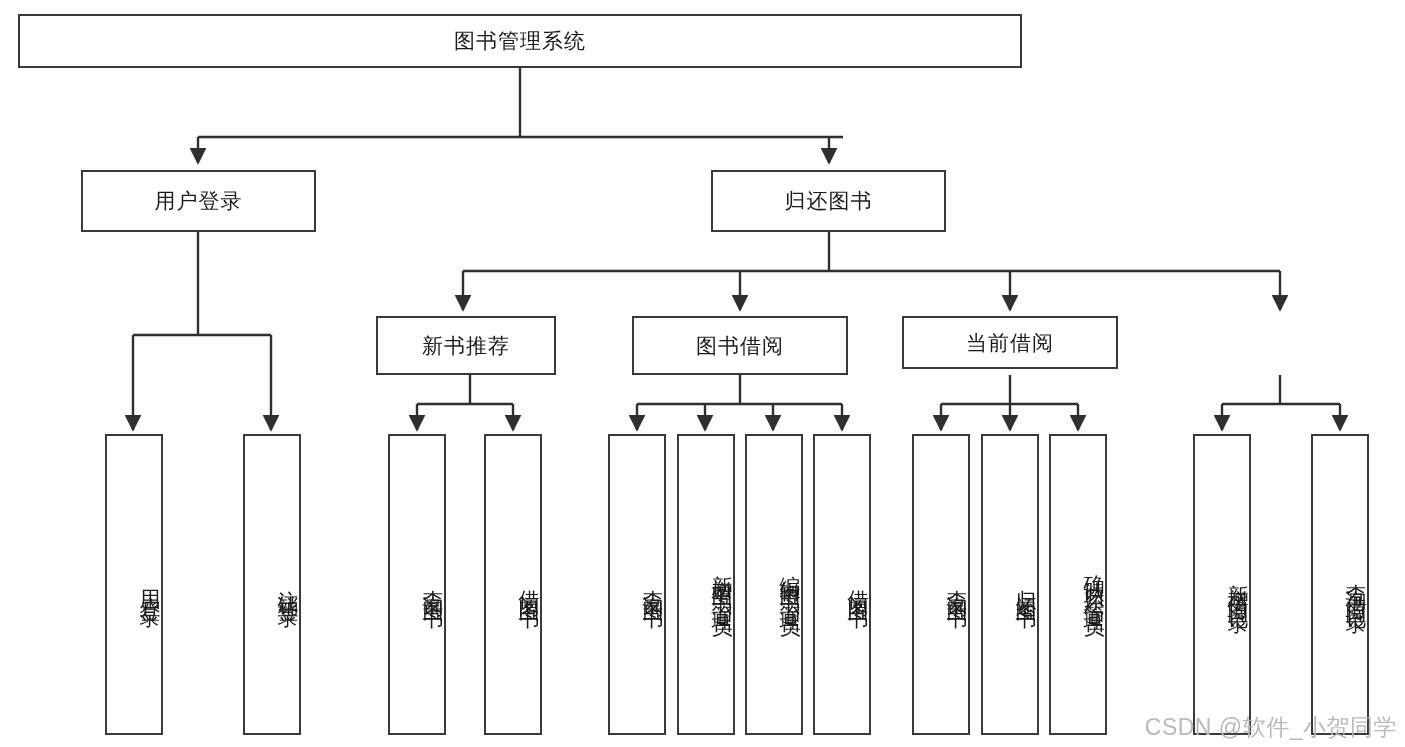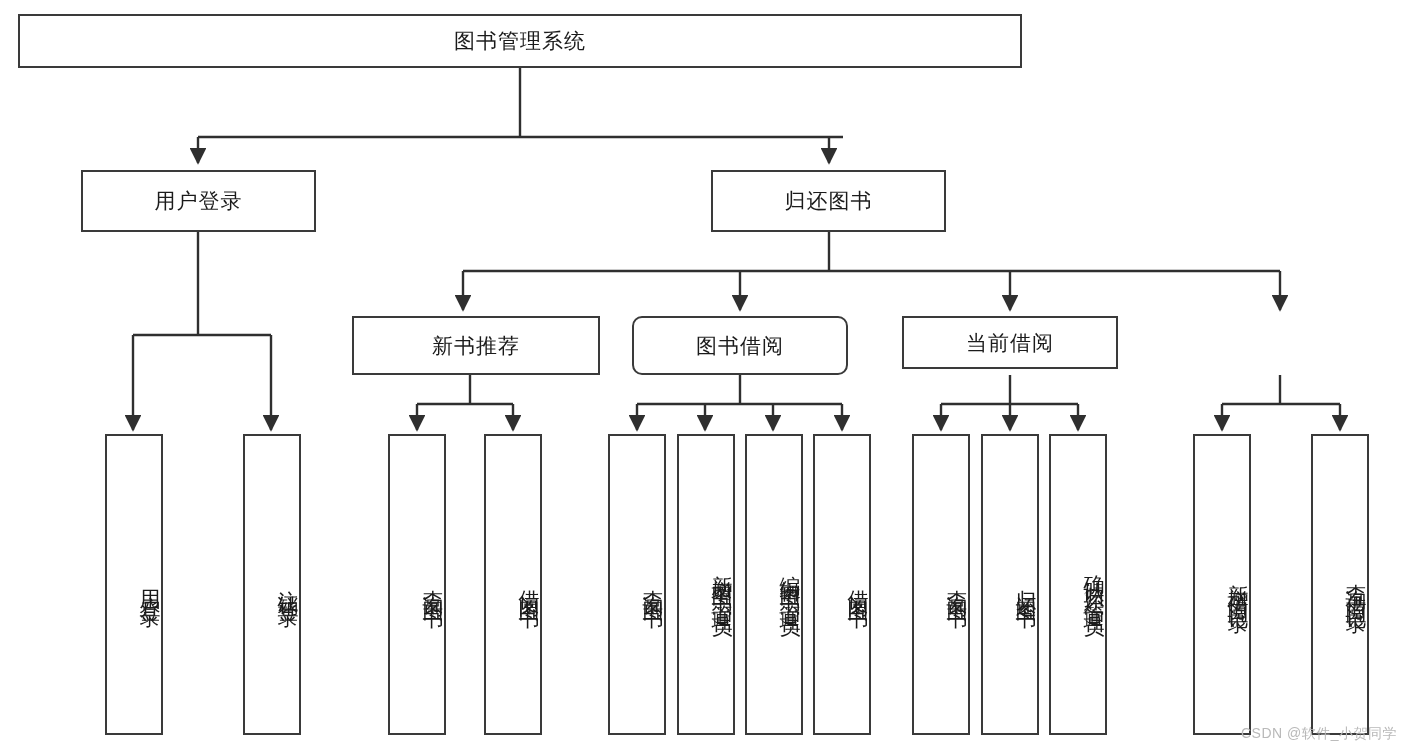--- a/index.html
+++ b/index.html
@@ -60,21 +60,21 @@
   .vlabel {
     writing-mode: vertical-rl;
     text-orientation: upright;
     letter-spacing: 6px;
     display: block;
   }
   .watermark {
     position: absolute;
     right: 8px;
     bottom: 4px;
-    font-size: 14px;
+    font-size: 23px;
     color: #b9b9b9;
     white-space: nowrap;
     letter-spacing: 0.5px;
   }
 </style>
 </head>
 <body>
 
 <div id="diagram-root">
 
@@ -132,24 +132,24 @@
     <span>图书管理系统</span>
   </div>
 
   <div class="node node-h" style="left:81px; top:170px; width:235px; height:62px;">
     <span>用户登录</span>
   </div>
   <div class="node node-h" style="left:711px; top:170px; width:235px; height:62px;">
     <span>归还图书</span>
   </div>
 
-  <div class="node node-h" style="left:352px; top:316px; width:248px; height:59px;">
+  <div class="node node-h" style="left:376px; top:316px; width:180px; height:59px;">
     <span>新书推荐</span>
   </div>
-  <div class="node node-h" style="left:632px; top:316px; width:216px; height:59px;border-radius:10px;">
+  <div class="node node-h" style="left:632px; top:316px; width:216px; height:59px;">
     <span>图书借阅</span>
   </div>
   <div class="node node-h" style="left:902px; top:316px; width:216px; height:53px;">
     <span>当前借阅</span>
   </div>
 
   <div class="node node-v" style="left:105px; top:434px; width:58px; height:301px;">
     <span class="vlabel">用户登录</span>
   </div>
   <div class="node node-v" style="left:243px; top:434px; width:58px; height:301px;">

